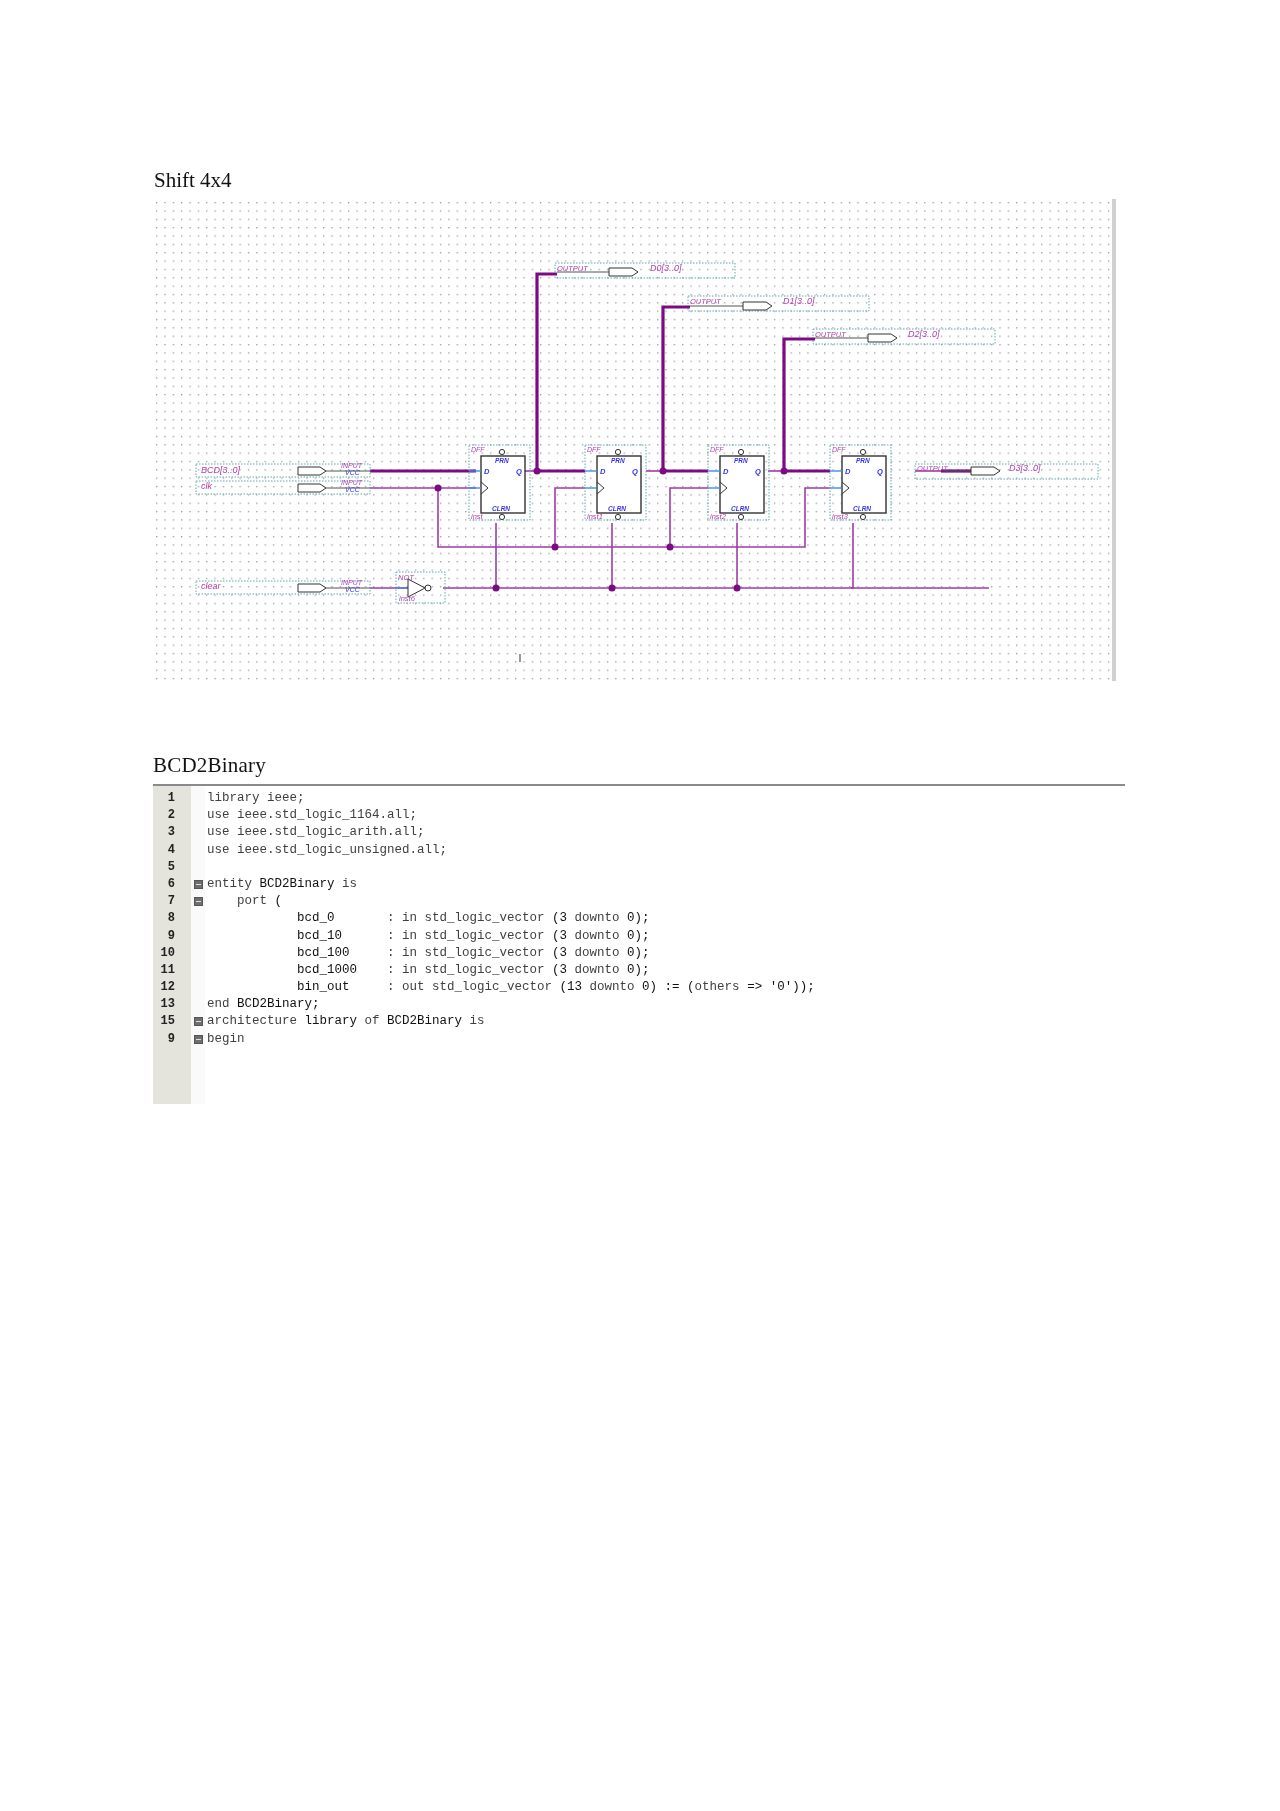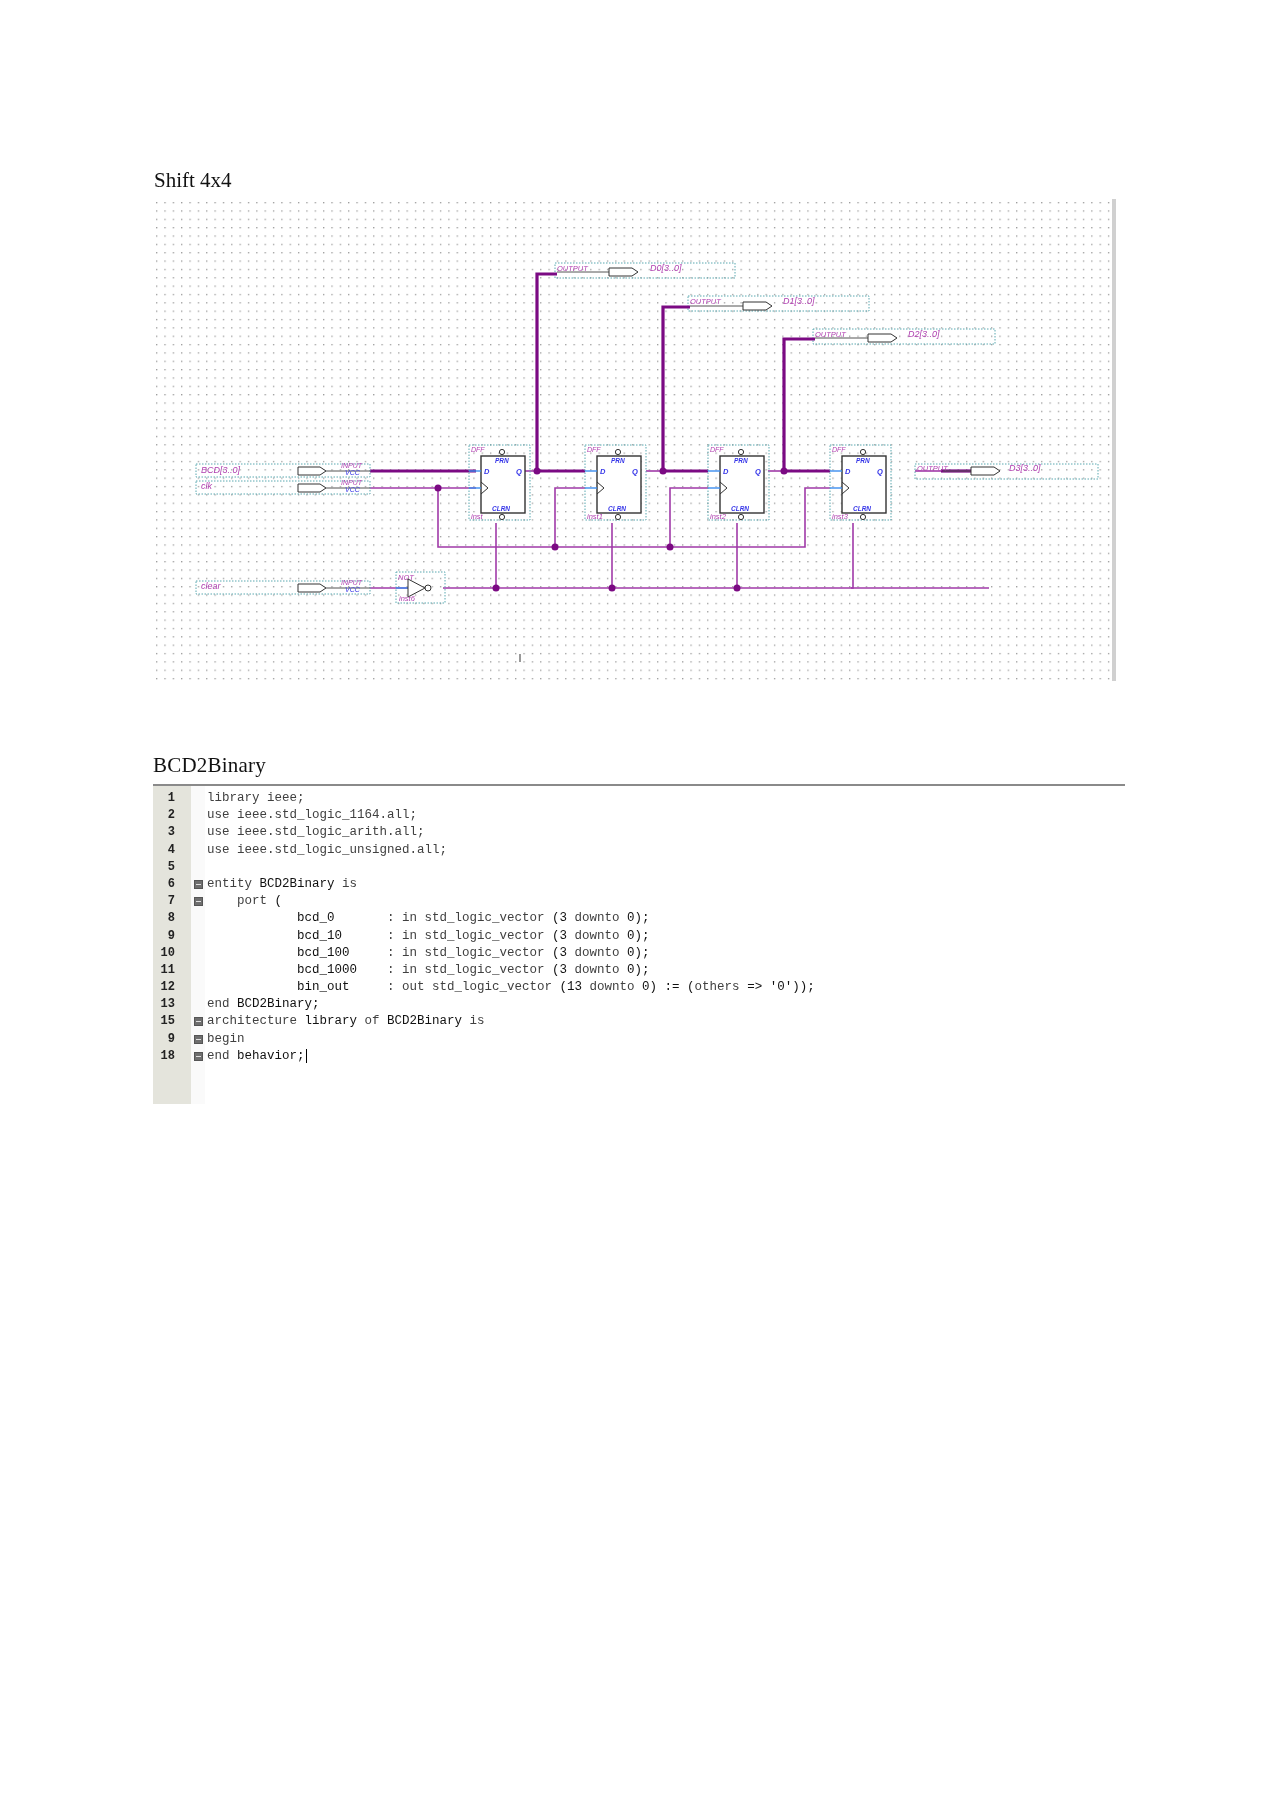--- a/index.html
+++ b/index.html
@@ -224,15 +224,14 @@
       <div class="line"><span class="ln">6</span><span class="fold"></span><span class="txt"><span class="kw">entity</span><span> BCD2Binary </span><span class="kw">is</span></span></div>
       <div class="line"><span class="ln">7</span><span class="fold"></span><span class="txt"><span>    </span><span class="kw">port</span><span> (</span></span></div>
       <div class="line"><span class="ln">8</span><span class="txt"><span>            bcd_0       </span><span class="kw">: in std_logic_vector</span><span> (3 </span><span class="kw">downto</span><span> 0);</span></span></div>
       <div class="line"><span class="ln">9</span><span class="txt"><span>            bcd_10      </span><span class="kw">: in std_logic_vector</span><span> (3 </span><span class="kw">downto</span><span> 0);</span></span></div>
       <div class="line"><span class="ln">10</span><span class="txt"><span>            bcd_100     </span><span class="kw">: in std_logic_vector</span><span> (3 </span><span class="kw">downto</span><span> 0);</span></span></div>
       <div class="line"><span class="ln">11</span><span class="txt"><span>            bcd_1000    </span><span class="kw">: in std_logic_vector</span><span> (3 </span><span class="kw">downto</span><span> 0);</span></span></div>
       <div class="line"><span class="ln">12</span><span class="txt"><span>            bin_out     </span><span class="kw">: out std_logic_vector</span><span> (13 </span><span class="kw">downto</span><span> 0) := (</span><span class="kw">others</span><span> =&gt; '0'));</span></span></div>
       <div class="line"><span class="ln">13</span><span class="txt"><span class="kw">end</span><span> BCD2Binary;</span></span></div>
       <div class="line"><span class="ln">15</span><span class="fold"></span><span class="txt"><span class="kw">architecture</span><span> library </span><span class="kw">of</span><span> BCD2Binary </span><span class="kw">is</span></span></div>
       <div class="line"><span class="ln">9</span><span class="fold"></span><span class="txt"><span class="kw">begin</span></span></div>
-      <div class="line"><span class="ln">18</span><span class="fold"></span><span class="txt"><span class="kw">end</span><span> behavior;</span><span class="caret"></span></span></div>
     </div>
 </div>
 
 </body></html>

